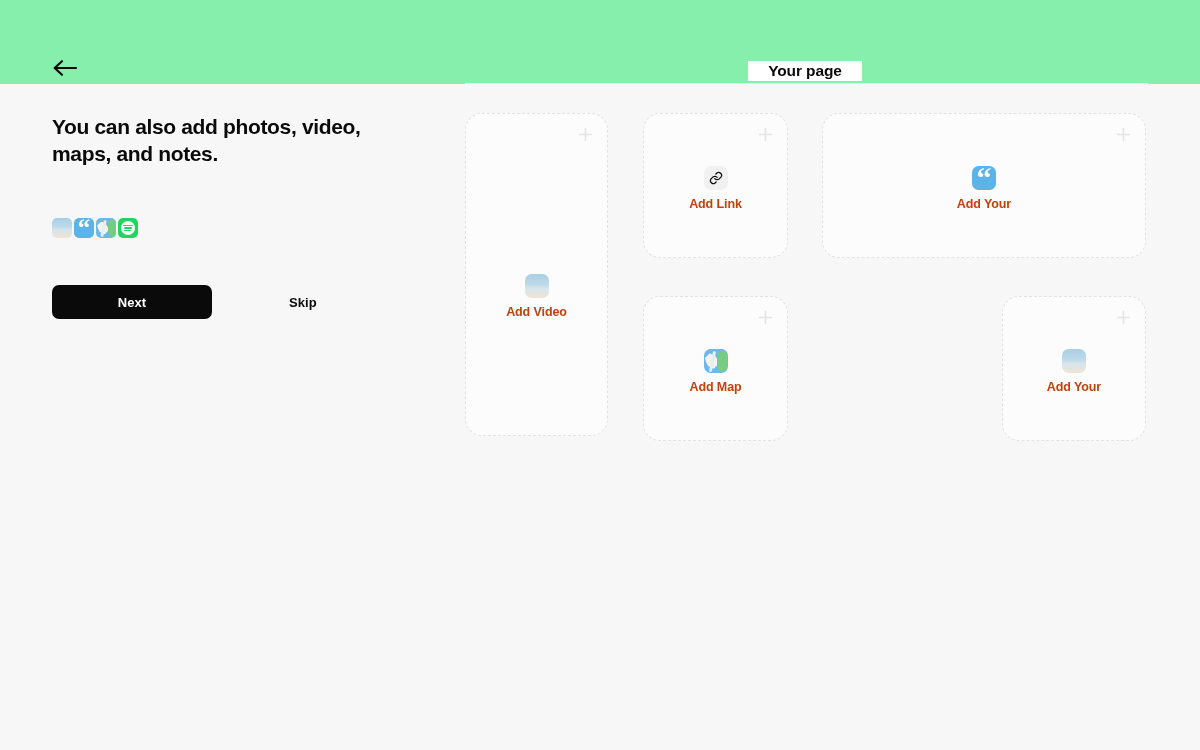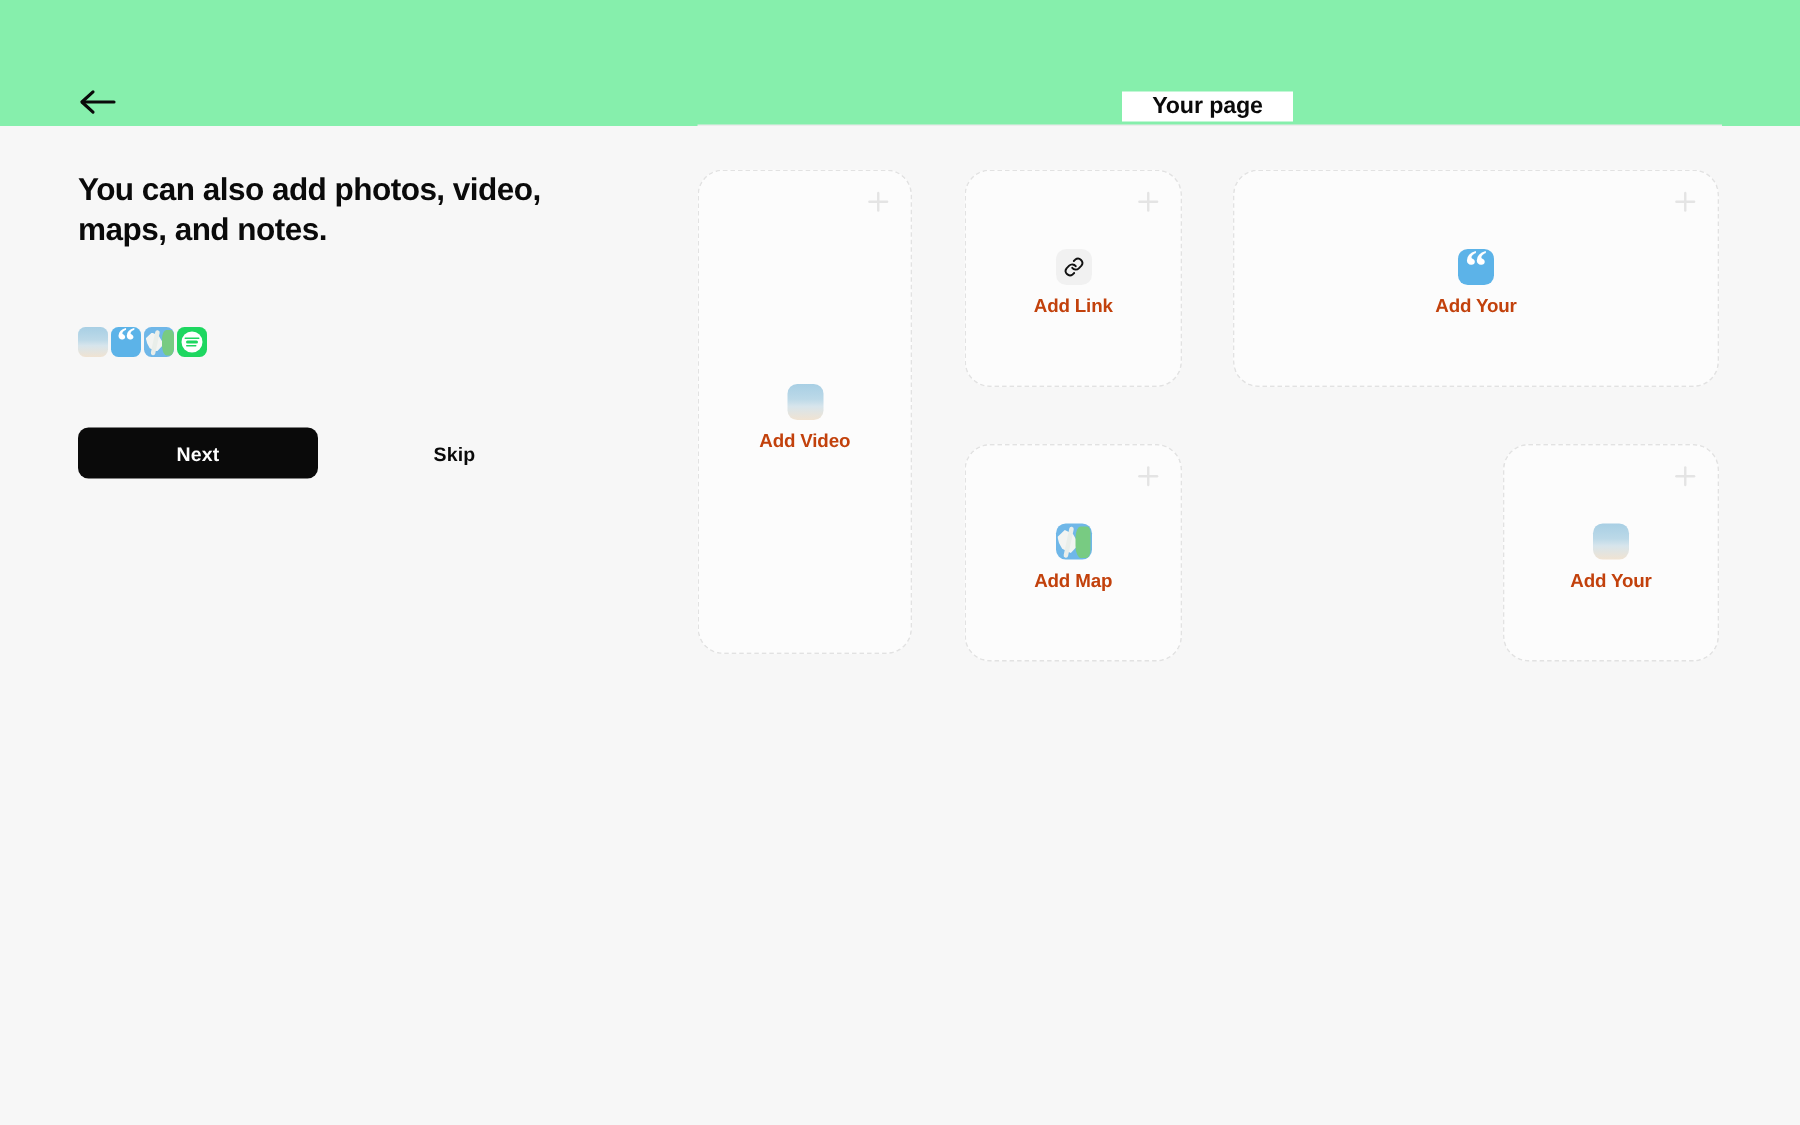--- a/index.html
+++ b/index.html
@@ -371,21 +371,21 @@
   </div>
 
   <div id="cards-canvas">
       <div class="card" style="left: 465px; top: 29px; width: 143px; height: 323px;">
         <span class="plus-icon">
           <svg width="15" height="15" viewBox="0 0 15 15" fill="none" stroke="#e4e4e4" stroke-width="1.6" stroke-linecap="round">
             <path d="M7.5 1.6V13.4"></path>
             <path d="M1.6 7.5H13.4"></path>
           </svg>
         </span>
-        <div class="card-content" style="top: 142px;">
+        <div class="card-content" style="top: 160px;">
           <span class="card-icon ic-photo">
             <span class="m1"></span>
             <span class="m2"></span>
             <span class="snow"></span>
           </span>
           <span class="card-label">Add Video</span>
         </div>
       </div>
       <div class="card" style="left: 643px; top: 29px; width: 145px; height: 145px;">
         <span class="plus-icon">

